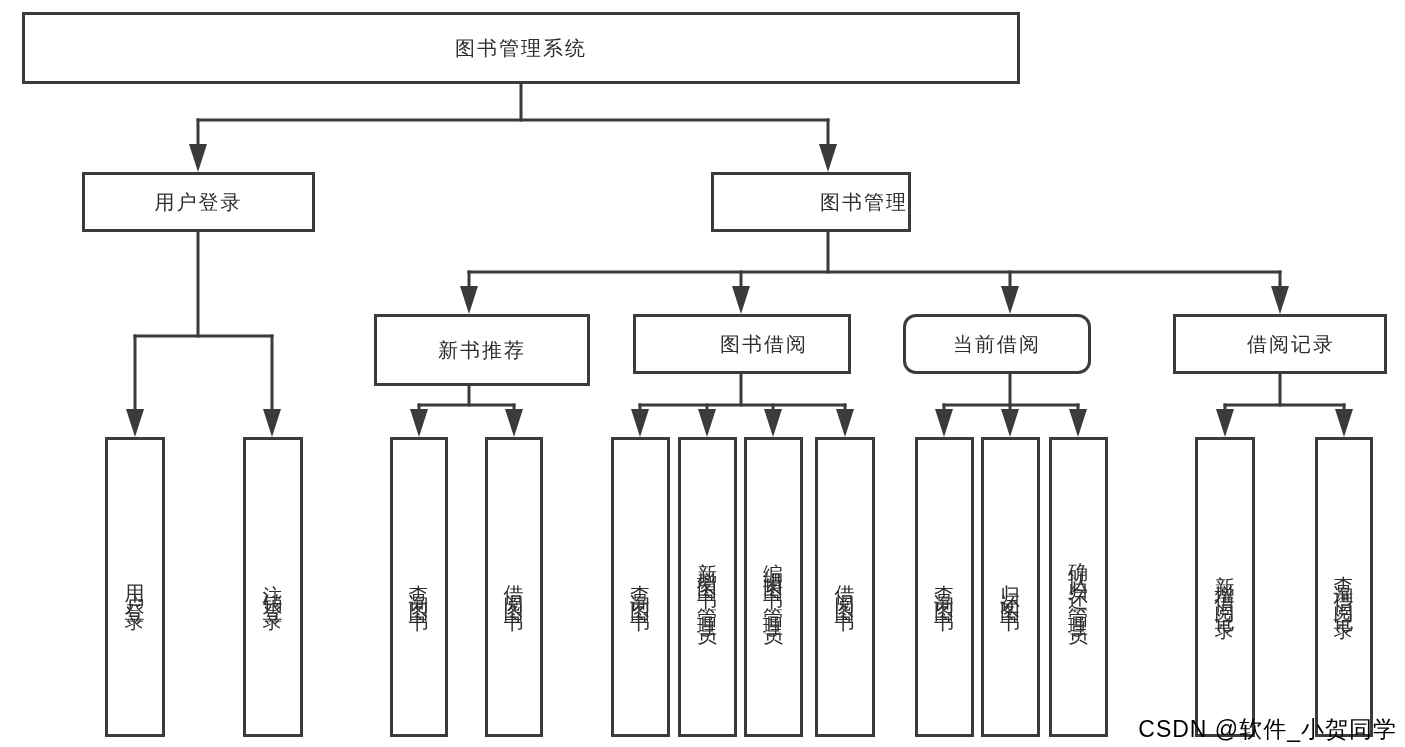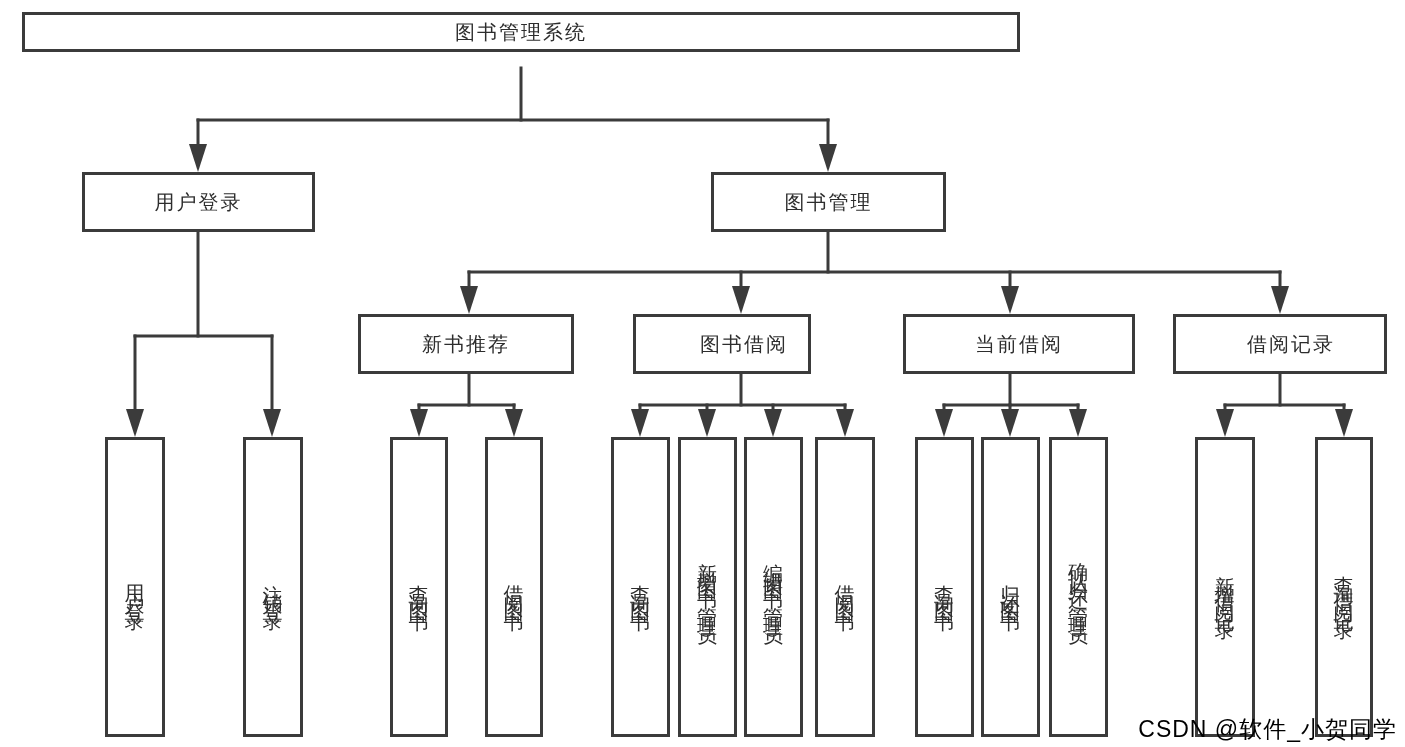--- a/index.html
+++ b/index.html
@@ -109,38 +109,38 @@
     <polygon points="1069,409 1087,409 1078,437" stroke="none"></polygon>
 
     <line x1="1280" y1="374" x2="1280" y2="405"></line>
     <line x1="1225" y1="405" x2="1344" y2="405"></line>
     <line x1="1225" y1="405" x2="1225" y2="413"></line>
     <polygon points="1216,409 1234,409 1225,437" stroke="none"></polygon>
     <line x1="1344" y1="405" x2="1344" y2="413"></line>
     <polygon points="1335,409 1353,409 1344,437" stroke="none"></polygon>
   </svg>
 
-  <div class="box h" style="left:22px; top:12px; width:998px; height:40px;">
+  <div class="box h" style="left:22px; top:12px; width:998px; height:72px;">
     <span>图书管理系统</span>
   </div>
 
   <div class="box h" style="left:82px; top:172px; width:233px; height:60px;">
     <span>用户登录</span>
   </div>
-  <div class="box h" style="left:711px; top:172px; width:235px; height:60px;">
+  <div class="box h" style="left:711px; top:172px; width:200px; height:60px;justify-content:flex-end;">
     <span>图书管理</span>
   </div>
 
-  <div class="box h" style="left:358px; top:314px; width:216px; height:60px;">
+  <div class="box h" style="left:374px; top:314px; width:216px; height:72px;">
     <span>新书推荐</span>
   </div>
-  <div class="box h" style="left:633px; top:314px; width:178px; height:60px;padding-left:44px;">
+  <div class="box h" style="left:633px; top:314px; width:218px; height:60px;padding-left:44px;">
     <span>图书借阅</span>
   </div>
-  <div class="box h" style="left:903px; top:314px; width:232px; height:60px;">
+  <div class="box h" style="left:903px; top:314px; width:188px; height:60px;border-radius:13px;">
     <span>当前借阅</span>
   </div>
   <div class="box h" style="left:1173px; top:314px; width:214px; height:60px;padding-left:22px;">
     <span>借阅记录</span>
   </div>
 
   <div class="box v" style="left:105px; top:437px; width:60px; height:300px;">
     <span>用户登录</span>
   </div>
   <div class="box v" style="left:243px; top:437px; width:60px; height:300px;">

